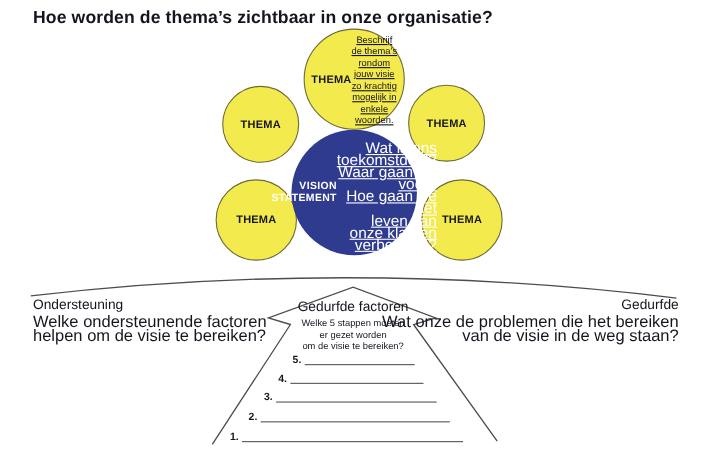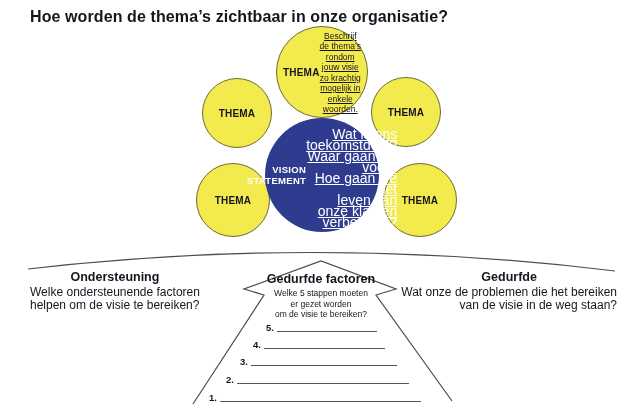--- a/index.html
+++ b/index.html
@@ -70,27 +70,26 @@
   .circle.blue .desc {
     font-size: 14px;
     line-height: 11px;
     margin-top: 7px;
   }
   .section {
     position: absolute;
   }
   .section .sec-title {
     font-size: 12.5px;
-    font-weight: bold;
+    font-weight: normal;
     color: var(--text-dark, #111111);
     margin: 0 0 2px 0;
-    text-align: center;
   }
   .section .sec-desc {
-    font-size: 12px;
+    font-size: 15px;
     line-height: 13px;
     color: var(--text-dark, #222222);
     white-space: pre-line;
   }
   .section.support { left: 30px; top: 270px; text-align: left; }
   .section.problems { right: 23px; top: 270px; text-align: right; }
   .section.steps {
     left: 241px;
     top: 272px;
     width: 160px;

